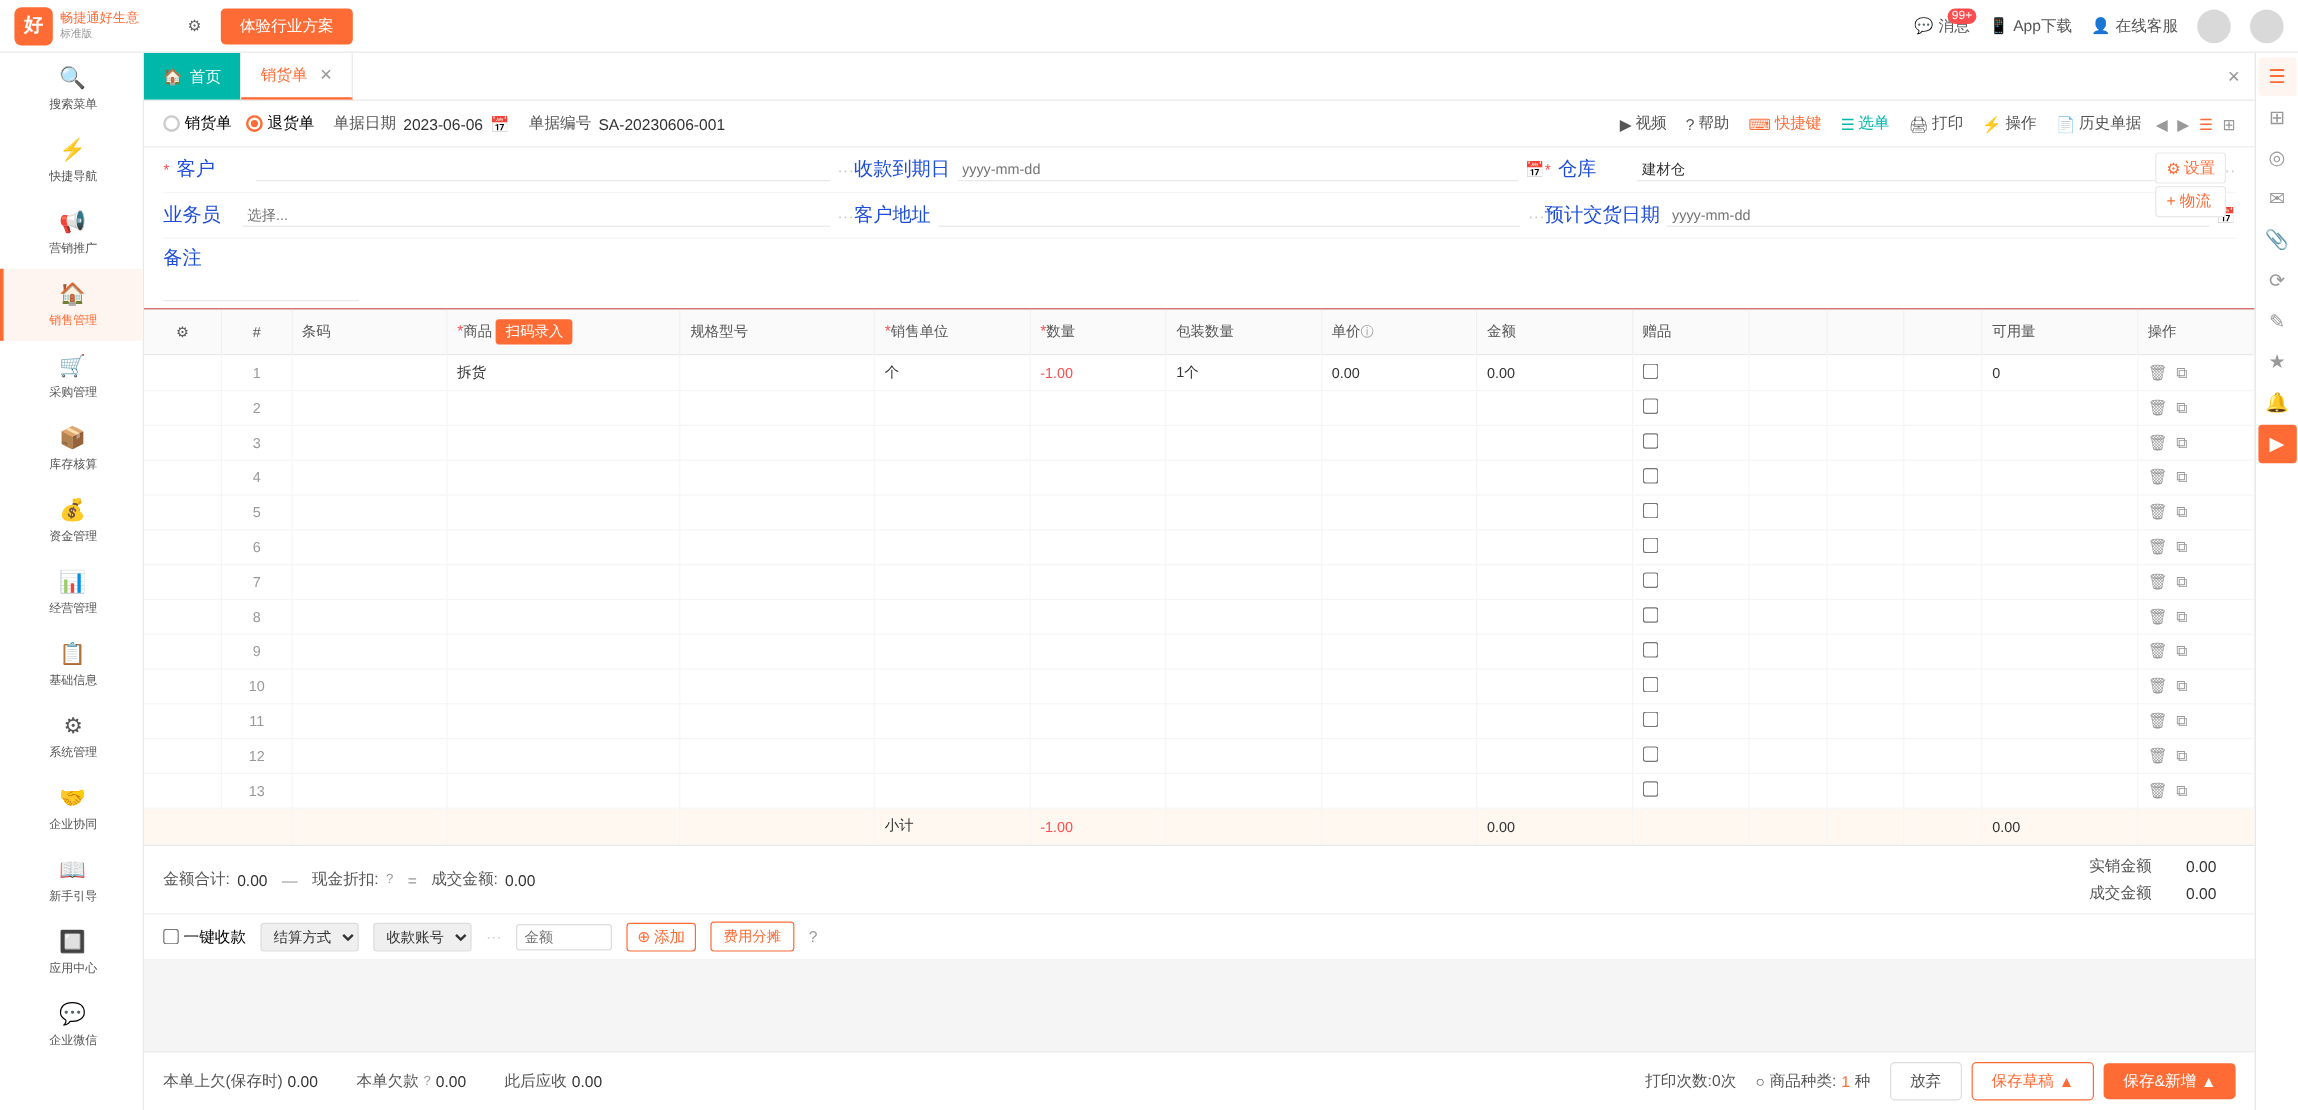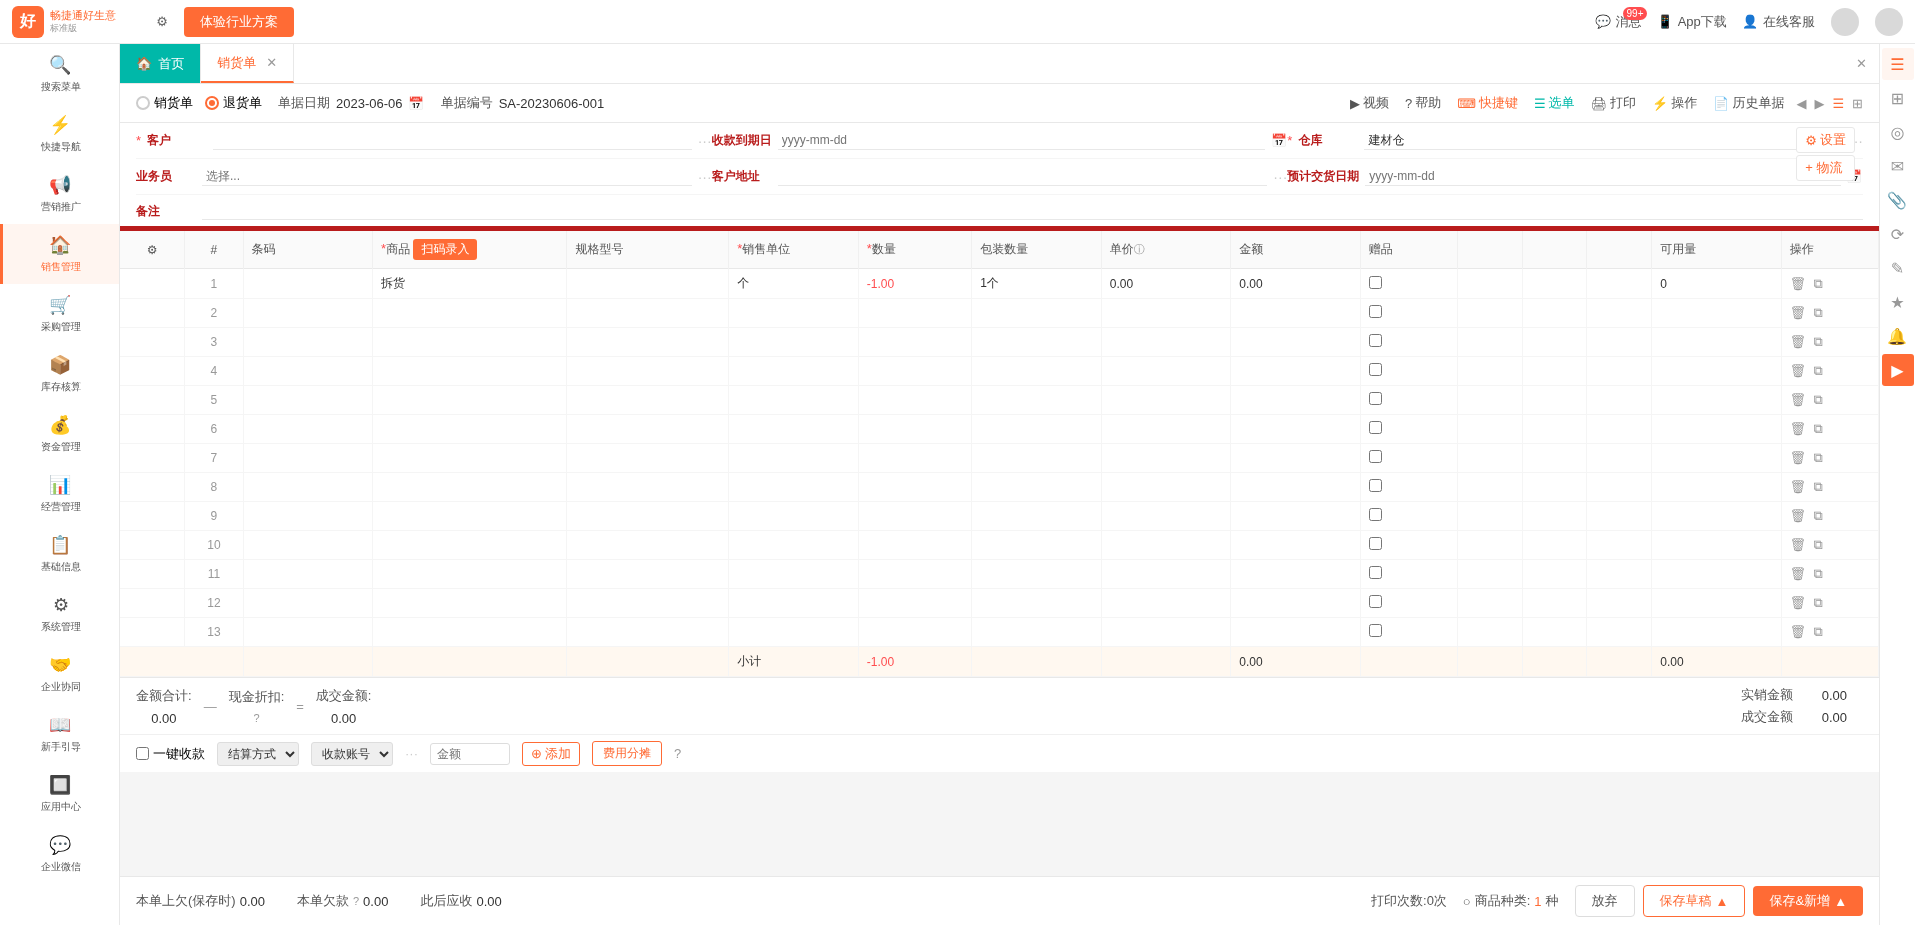--- a/index.html
+++ b/index.html
@@ -288,21 +288,21 @@
     
     .footer-summary {
       background: #fff;
       border-top: 1px solid #e8e8e8;
       padding: 8px 16px;
       display: flex;
       align-items: center;
       gap: 12px;
       flex-wrap: wrap;
     }
-    .summary-item { display: flex; align-items: center; gap: 6px; color: #555; font-size: 13px; flex-direction: column; }
+    .summary-item { display: flex; align-items: center; gap: 6px; color: #555; font-size: 13px; }
     .summary-value { color: #333; font-weight: 500; }
     .dash { color: #999; }
     .eq { color: #999; }
 
     
     .payment-row {
       background: #fff;
       padding: 6px 16px;
       display: flex;
       align-items: center;
@@ -432,42 +432,43 @@
       grid-template-columns: 1fr 1fr 1fr;
       gap: 0;
     }
     .fg-item {
       display: flex;
       align-items: center;
       padding: 8px 0;
       gap: 6px;
       border-bottom: 1px solid #f5f5f5;
     }
-    .fg-label { color: #b91c1c; white-space: nowrap; font-size: 12px; min-width: 60px; font-weight: bold; }
+    .fg-label { color: #1d4ed8; white-space: nowrap; font-size: 16px; min-width: 60px; }
     .fg-req { color: #ff4d4f; }
     .fg-input {
       flex: 1;
       border: none;
       border-bottom: 1px solid #e8e8e8;
       outline: none;
       padding: 2px 4px;
       font-size: 12px;
       color: #333;
       background: transparent;
       min-width: 0;
     }
     .fg-dots { color: #ccc; cursor: pointer; font-size: 14px; }
     .fg-calendar { color: #999; cursor: pointer; }
     .note-row {
       padding: 6px 16px;
       background: #fff;
-      border-bottom: 5px solid #b91c1c;
-      display: flex;
-      align-items: flex-end;
+      border-bottom: 1px solid #b91c1c;
+      display: flex;
+      align-items: flex-start;
       gap: 6px;
+      flex-direction: column;
     }
     .note-input {
       flex: 1;
       border: none;
       border-bottom: 1px solid #e8e8e8;
       outline: none;
       padding: 2px 4px;
       font-size: 12px;
       background: transparent;
     }

